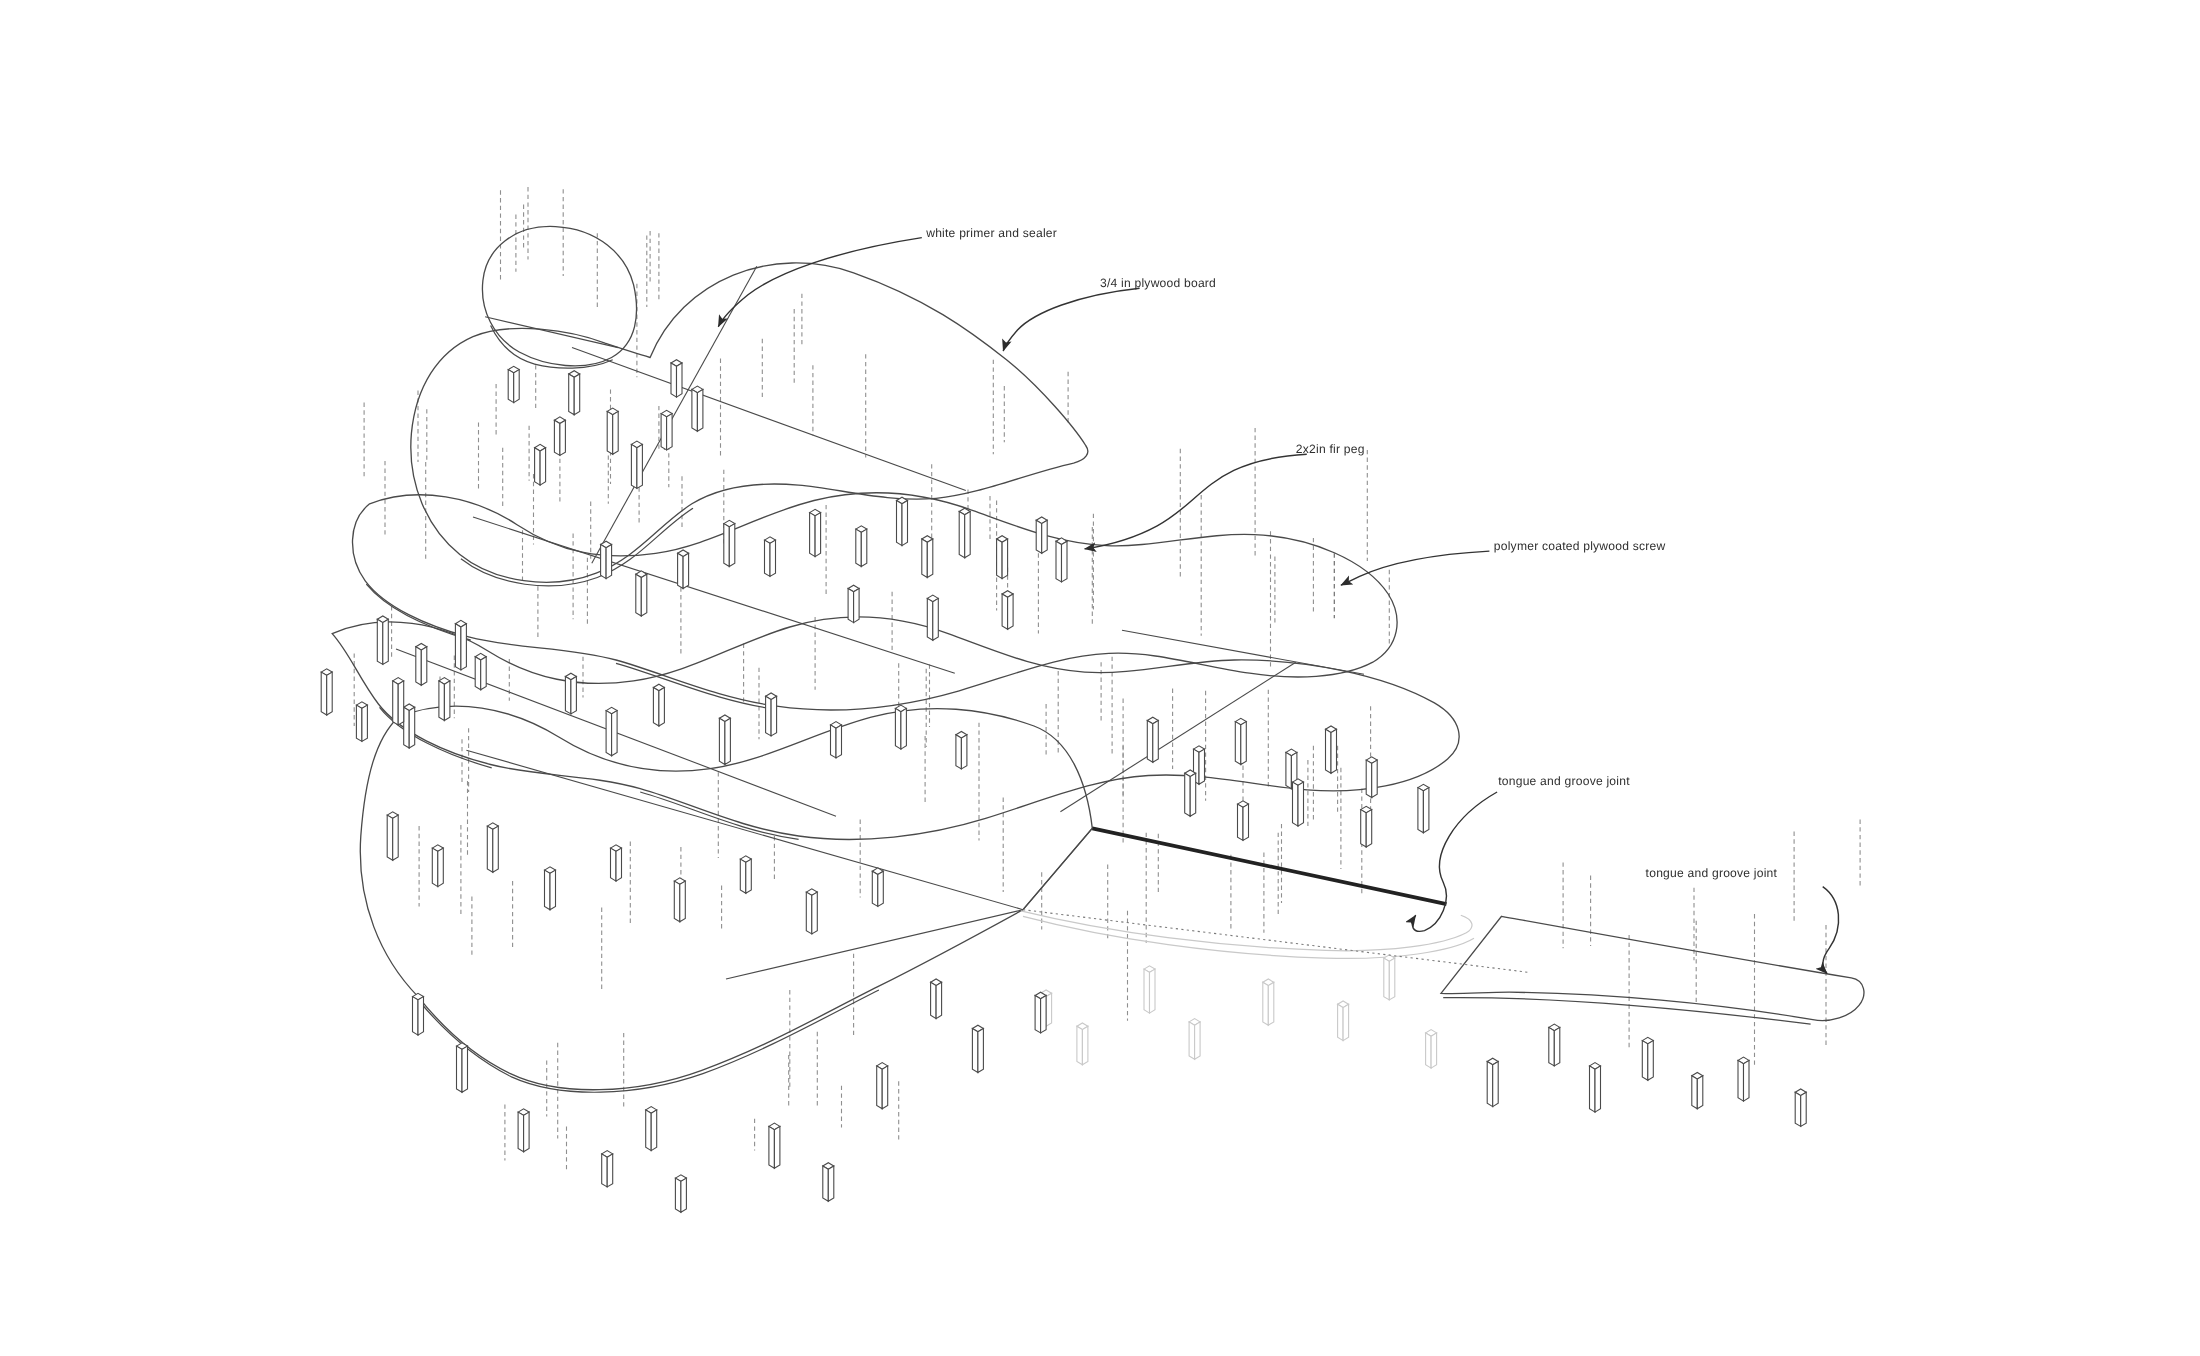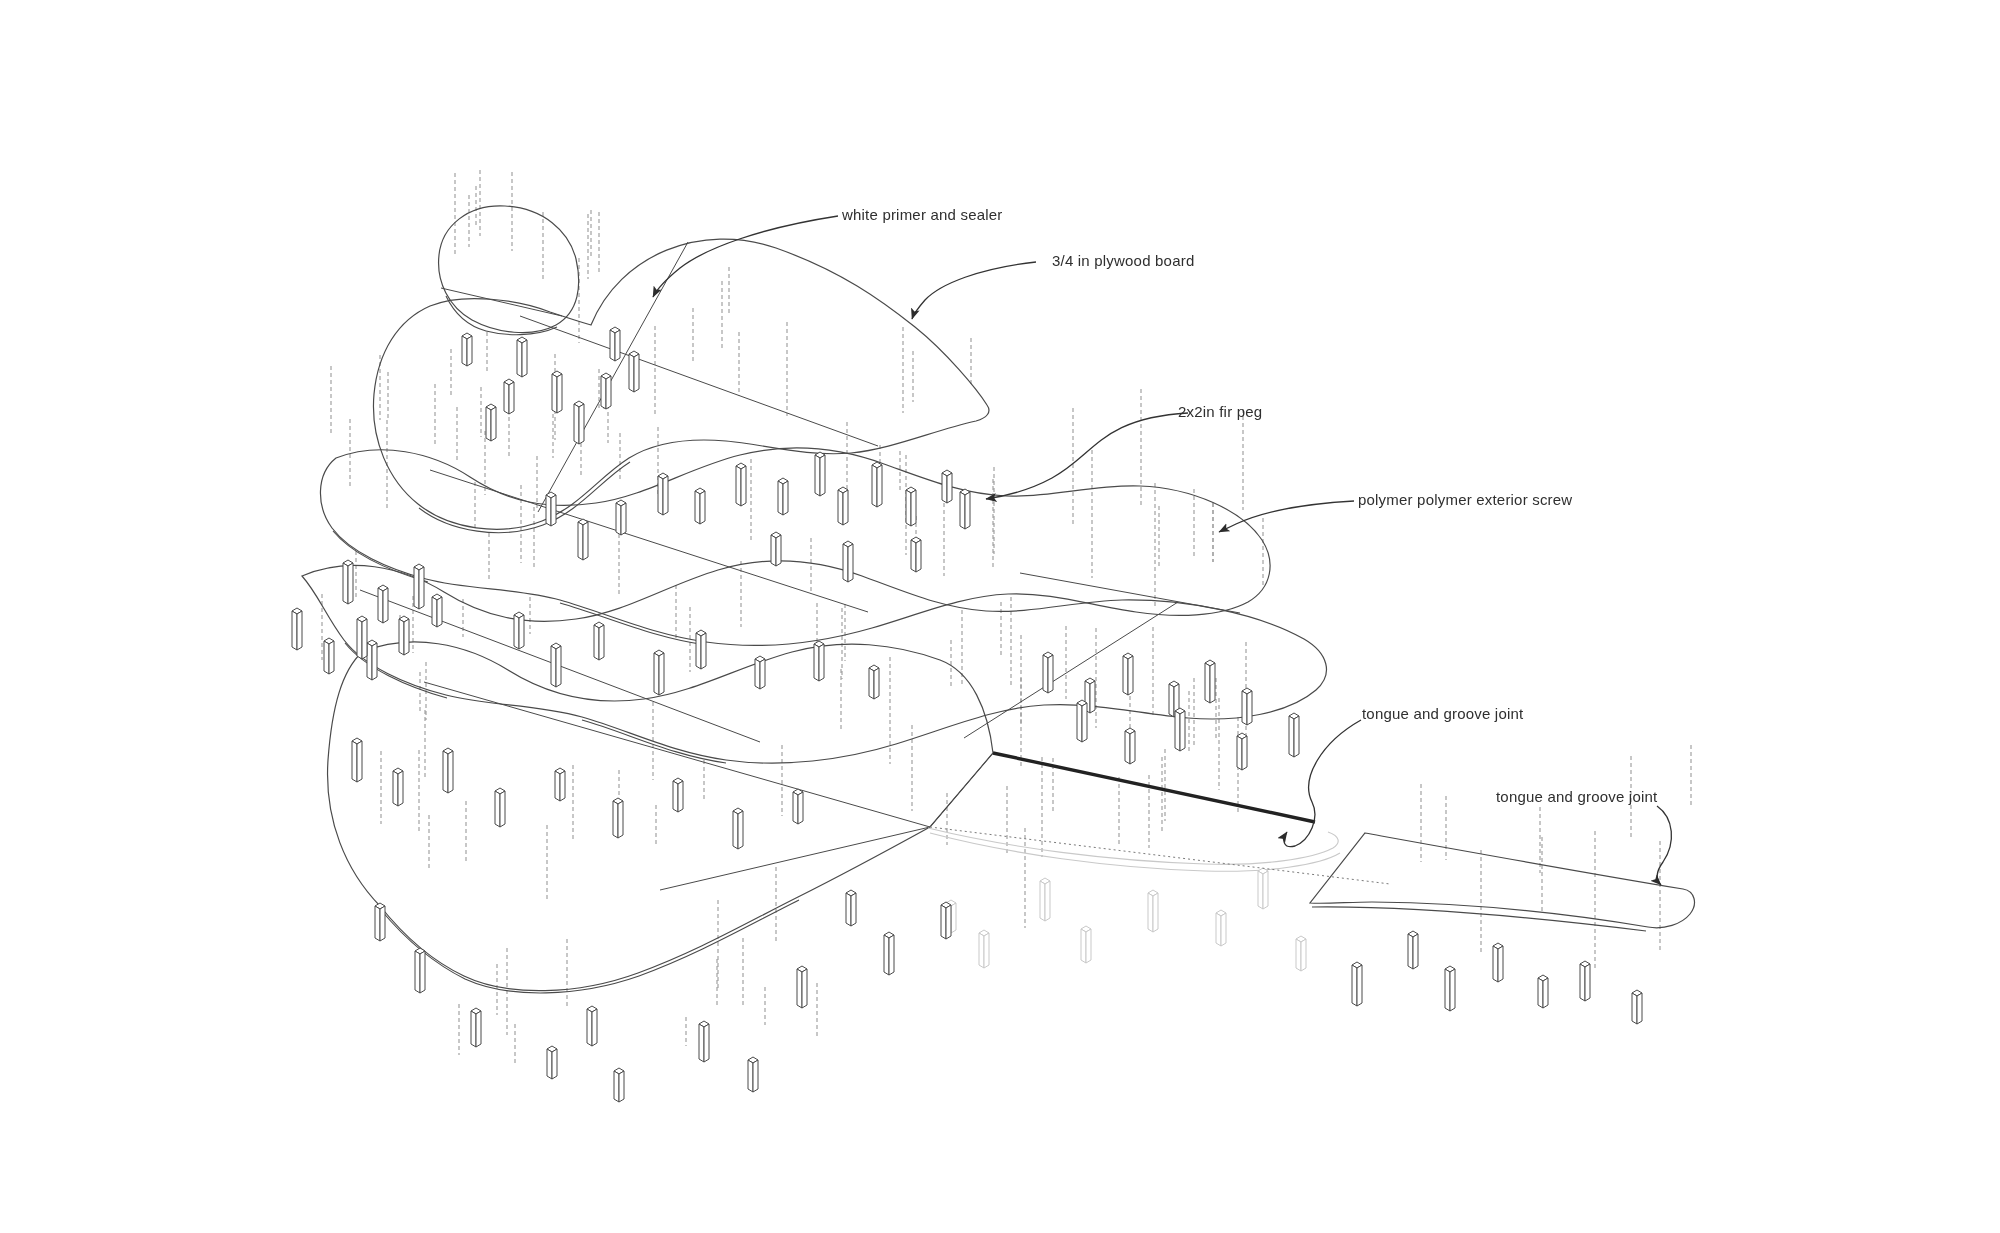--- a/index.html
+++ b/index.html
@@ -1,19 +1,19 @@
 <!DOCTYPE html>
 <html><head>
 <meta charset="utf-8">
 <style>
   html,body{margin:0;padding:0;background:#ffffff;}
   .stage{position:relative;width:2000px;height:1233px;background:#ffffff;overflow:hidden;
          font-family:"Liberation Sans","DejaVu Sans",sans-serif;}
   .stage svg{position:absolute;left:0;top:0;}
-  .label{position:absolute;font-size:15px;color:#2f2f2f;white-space:nowrap;letter-spacing:0.2px;}
+  .label{position:absolute;font-size:11px;color:#2f2f2f;white-space:nowrap;letter-spacing:0.2px;}
   
   .board{fill:none;stroke:#4a4a4a;stroke-width:1.2;}
   .seam{fill:none;stroke:#4a4a4a;stroke-width:1;}
   .thick{fill:none;stroke:#4a4a4a;stroke-width:1.1;}
   .dash{stroke:#8f8f8f;stroke-width:1;stroke-dasharray:4 3;}
   .dash-dark{stroke:#6f6f6f;stroke-width:1.1;stroke-dasharray:4 3;}
   .peg{stroke:#4a4a4a;stroke-width:1;fill:#ffffff;}
   .peg-ghost{stroke:#c9c9c9;stroke-width:1;fill:#ffffff;}
   .ghost{fill:none;stroke:#c9c9c9;stroke-width:1.1;}
   .groove-bold{stroke:#222222;stroke-width:3.4;fill:none;}
@@ -693,18 +693,18 @@
       <path class="leader" marker-end="url(#arw)" d="M838,216 C760,228 706,248 680,268 C664,281 657,289 653,297"></path>
       <path class="leader" marker-end="url(#arw)" d="M1036,262 C980,268 940,284 925,300 C918,308 914,313 912,319"></path>
       <path class="leader" marker-end="url(#arw)" d="M1188,413 C1100,418 1095,455 1052,478 C1030,490 1006,496 986,499"></path>
       <path class="leader" marker-end="url(#arw)" d="M1354,501 C1300,504 1262,512 1236,524 C1228,528 1223,530 1219,532"></path>
       <path class="leader" marker-end="url(#arw)" d="M1361,720 C1322,742 1300,778 1312,802 C1320,818 1310,840 1295,846 C1284,849 1281,841 1287,832"></path>
       <path class="leader" marker-end="url(#arw)" d="M1657,806 C1674,818 1676,843 1663,862 C1655,873 1656,880 1661,885"></path>
     </g>
   </svg>
 
   <div class="label" style="left:842px;top:206px">white primer and sealer</div>
-  <div class="label" style="left:1052px;top:252px">3/4 in plywood board</div>
+  <div class="label" style="left:1000px;top:252px">3/4 in plywood board</div>
   <div class="label" style="left:1178px;top:403px">2x2in fir peg</div>
-  <div class="label" style="left:1358px;top:491px">polymer polymer exterior screw</div>
+  <div class="label" style="left:1358px;top:491px">polymer coated plywood screw</div>
   <div class="label" style="left:1362px;top:705px">tongue and groove joint</div>
   <div class="label" style="left:1496px;top:788px">tongue and groove joint</div>
 </div>
 
 </body></html>

